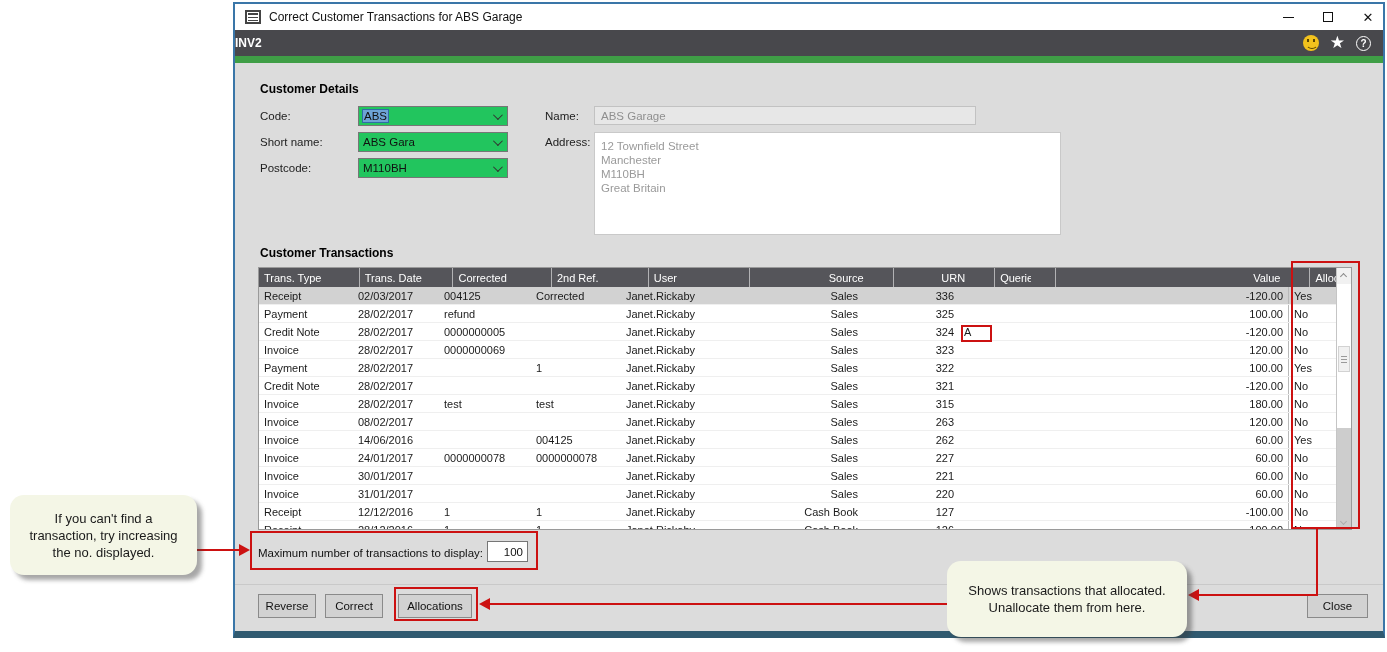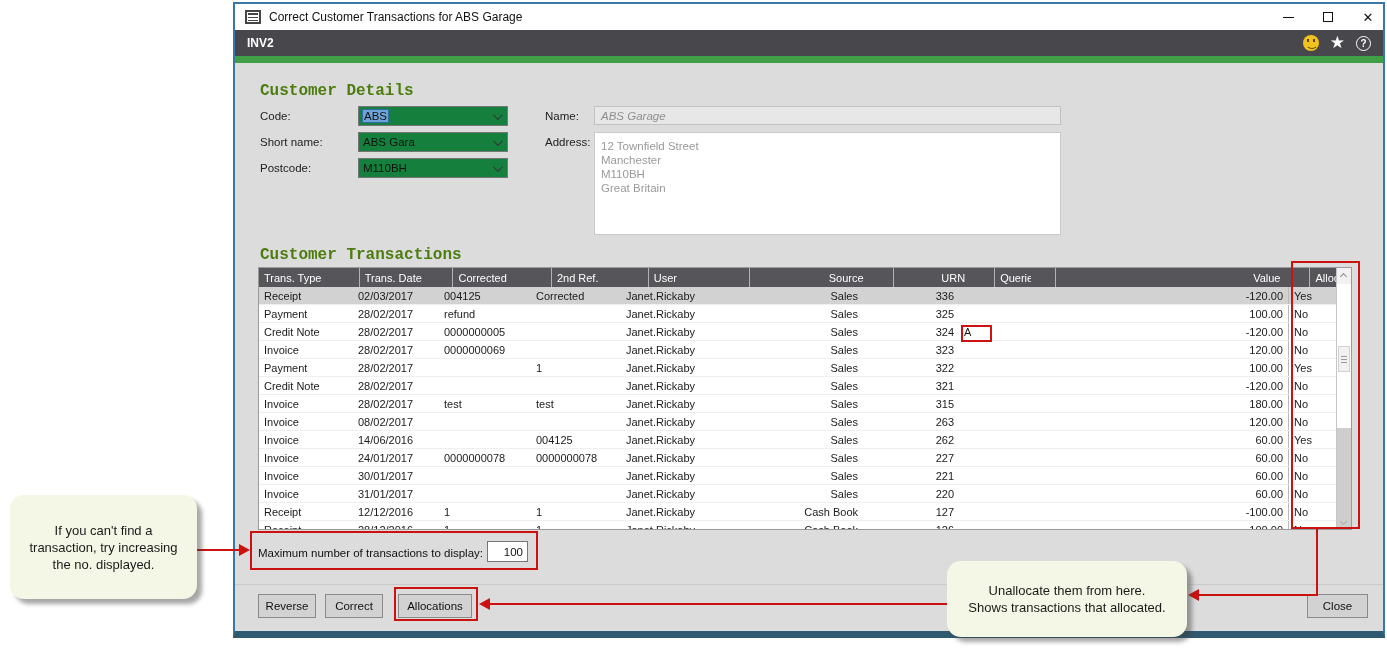--- a/index.html
+++ b/index.html
@@ -14,35 +14,35 @@
   .title-icon::before { content:""; position:absolute; left:1px; right:1px; top:1px; height:2px; background:#444; }
   .title-icon::after  { content:""; position:absolute; left:1px; right:1px; top:5px; bottom:1px;
                         background:repeating-linear-gradient(#444 0 1px, transparent 1px 3px); }
   .title-text { font-size:12px; color:#111; margin-left:8px; }
   .win-controls { position:absolute; right:8px; top:0; height:26px; display:flex; align-items:center; gap:26px; }
   .win-btn { width:14px; height:14px; display:flex; align-items:center; justify-content:center; font-size:13px; color:#111; cursor:pointer; }
   .glyph-min { width:11px; height:1px; background:#111; }
   .glyph-max { width:10px; height:10px; border:1px solid #111; }
 
   .tabbar { height:26px; background:#48484c; display:flex; align-items:center; position:relative; }
-  .tab-label { color:#fff; font-weight:bold; font-size:12px; margin-left:12px; }
+  .tab-label { color:#fff; font-weight:bold; font-size:12px; }
   .tab-icons { position:absolute; right:12px; display:flex; align-items:center; gap:11px; }
   .smiley { width:16px; height:16px; background:#f2c21d; border-radius:50%; position:relative; }
   .smiley::before { content:""; position:absolute; top:4px; left:4px; width:2px; height:3px; background:#5a4500; box-shadow:6px 0 #5a4500; }
   .smiley::after { content:""; position:absolute; left:3px; top:4px; width:10px; height:8px; border:1.5px solid transparent; border-bottom-color:#5a4500; border-radius:50%; }
   .star { color:#fff; font-size:17px; line-height:16px; }
   .help { width:15px; height:15px; border:1.5px solid #fff; border-radius:50%; color:#fff; font-size:10px; font-weight:bold; display:flex; align-items:center; justify-content:center; }
   .greenbar { height:7px; background:#3f9e46; }
 
   .content { position:relative; height:566px; background:#dcdcdc; }
 
-  .section-title { position:absolute; font-size:16px; font-weight:bold; color:#4d7c0f;font-family:Liberation Mono, monospace; }
+  .section-title { position:absolute; font-size:12px; font-weight:bold; color:#000000; }
   .field-label { position:absolute; font-size:11.5px; color:#222; }
 
-  .combo { position:absolute; width:150px; height:20px; background:#15803d; border:1px solid #767676; font-size:11.5px; color:#111; display:flex; align-items:center; padding-left:4px; cursor:pointer; }
+  .combo { position:absolute; width:150px; height:20px; background:#22c55e; border:1px solid #767676; font-size:11.5px; color:#111; display:flex; align-items:center; padding-left:4px; cursor:pointer; }
   .combo .sel { background:#6ea3d6; outline:1px solid #2e6da4; padding:0 1px; }
   .combo-chev { position:absolute; right:7px; top:6px; width:7px; height:7px; border-right:1.8px solid #333; border-bottom:1.8px solid #333; transform:rotate(45deg) translateY(-2px); }
 
   .ro-field { position:absolute; background:#e7e7e7; border:1px solid #c2c2c2; font-size:11.5px; color:#8f8f8f; display:flex; align-items:center; padding-left:6px; }
   .addr-box { position:absolute; background:#ffffff; border:1px solid #c9c9c9; font-size:11.5px; color:#9a9a9a; padding:6px 0 0 6px; line-height:14px; }
 
   
   .table { position:absolute; left:23px; top:204px; width:1094px; height:263px; background:#ffffff; border:1px solid #9a9a9a; overflow:hidden; }
   .thead { display:flex; height:19px; background:#55555a; color:#fff; font-size:11px;gap:24px; }
   .th { display:flex; align-items:center; padding:0 5px; border-left:1px solid rgba(255,255,255,.55); overflow:hidden; white-space:nowrap; }
@@ -78,21 +78,21 @@
   .btn-alloc   { left:163px; width:74px; }
   .btn-close   { left:1072px; width:61px; }
 
   
   .red-box { position:absolute; border:2px solid #cc1111; z-index:40; pointer-events:none; }
   .red-line { position:absolute; background:#cc1111; z-index:40; pointer-events:none; }
   .arrow-left { position:absolute; width:0; height:0; border-top:6px solid transparent; border-bottom:6px solid transparent; border-right:11px solid #cc1111; z-index:40; }
   .arrow-right { position:absolute; width:0; height:0; border-top:6px solid transparent; border-bottom:6px solid transparent; border-left:11px solid #cc1111; z-index:40; }
 
   .callout { position:absolute; background:#f4f6e6; border-radius:14px; box-shadow:5px 5px 4px rgba(60,60,60,.45); z-index:45; font-size:13px; color:#1a1a1a; text-align:center; display:flex; flex-direction:column; justify-content:center; line-height:17px; }
-  .callout-left  { left:10px;  top:495px; width:187px; height:104px; }
+  .callout-left  { left:10px;  top:495px; width:187px; height:80px; }
   .callout-right { left:947px; top:561px; width:240px; height:76px; }
 </style>
 </head>
 <body>
 
 <div id="window">
 
   <div class="titlebar">
     <div class="title-icon"></div>
     <div class="title-text">Correct Customer Transactions for ABS Garage</div>
@@ -133,21 +133,21 @@
       <span class="combo-chev"></span>
     </div>
 
     <div class="field-label" style="left:25px; top:99px;">Postcode:</div>
     <div class="combo" style="left:123px; top:95px;">
       <span>M110BH</span>
       <span class="combo-chev"></span>
     </div>
 
     <div class="field-label" style="left:310px; top:47px;">Name:</div>
-    <div class="ro-field" style="left:359px; top:43px; width:467px; height:19px;font-style:italic;">ABS Garage</div>
+    <div class="ro-field" style="left:359px; top:43px; width:382px; height:19px;">ABS Garage</div>
 
     <div class="field-label" style="left:310px; top:73px;">Address:</div>
     <div class="addr-box" style="left:359px; top:69px; width:467px; height:103px;">
       <div>12 Townfield Street</div>
       <div>Manchester</div>
       <div>M110BH</div>
       <div>Great Britain</div>
     </div>
 
     <div class="section-title" style="left:25px; top:183px;">Customer Transactions</div>
@@ -372,15 +372,15 @@
 <div class="red-box" style="left:394px; top:587px; width:84px; height:34px;"></div>
 <div class="red-line" style="left:489px; top:603px; width:458px; height:2px;"></div>
 <div class="arrow-left" style="left:479px; top:598px;"></div>
 
 <div class="callout callout-left">
   <div>If you can't find a</div>
   <div>transaction, try increasing</div>
   <div>the no. displayed.</div>
 </div>
 <div class="callout callout-right">
+  <div>Shows transactions that allocated.</div>
   <div>Unallocate them from here.</div>
-  <div>Shows transactions that allocated.</div>
 </div>
 
 </body></html>

